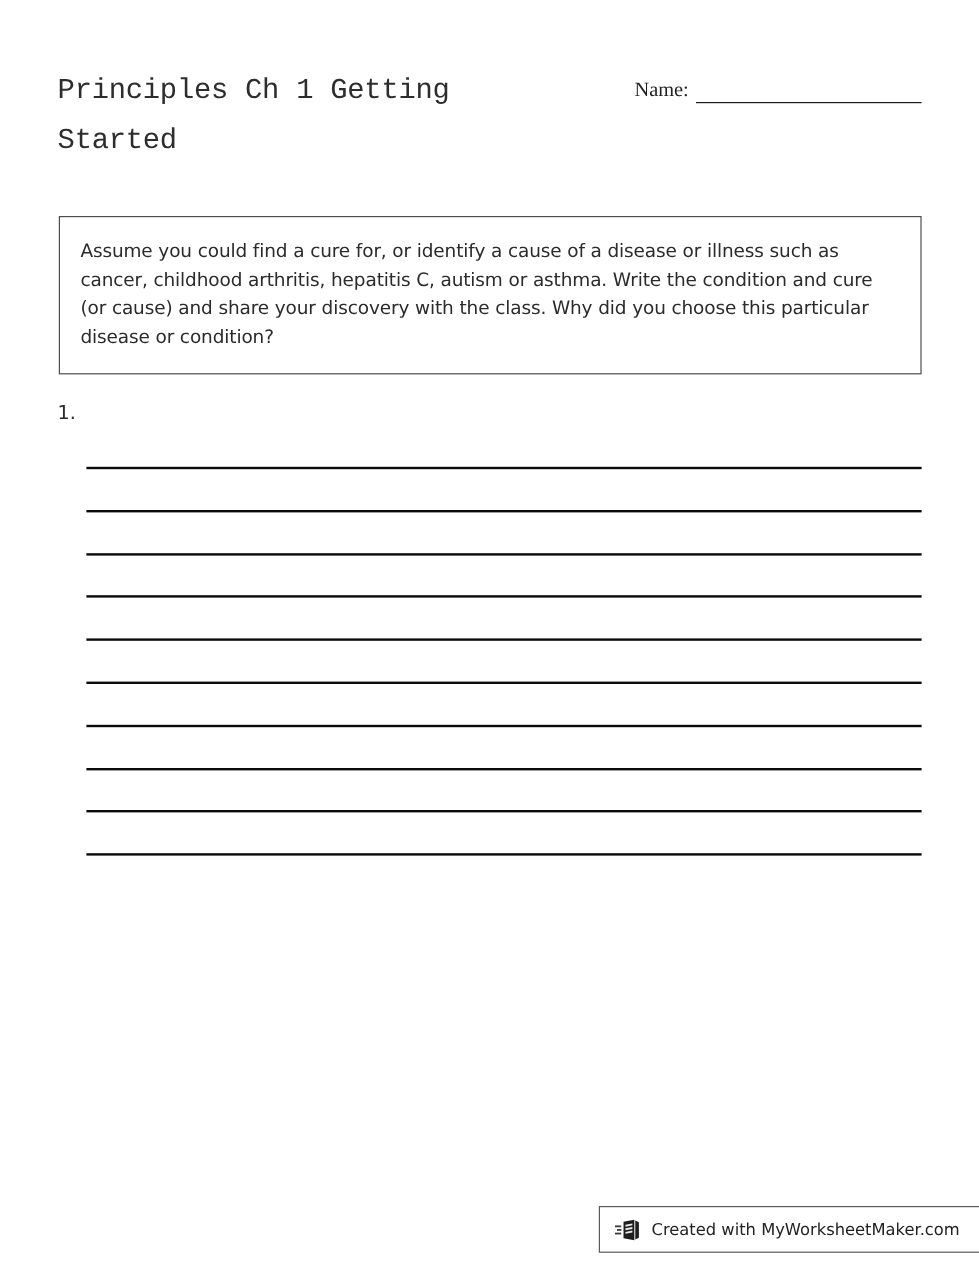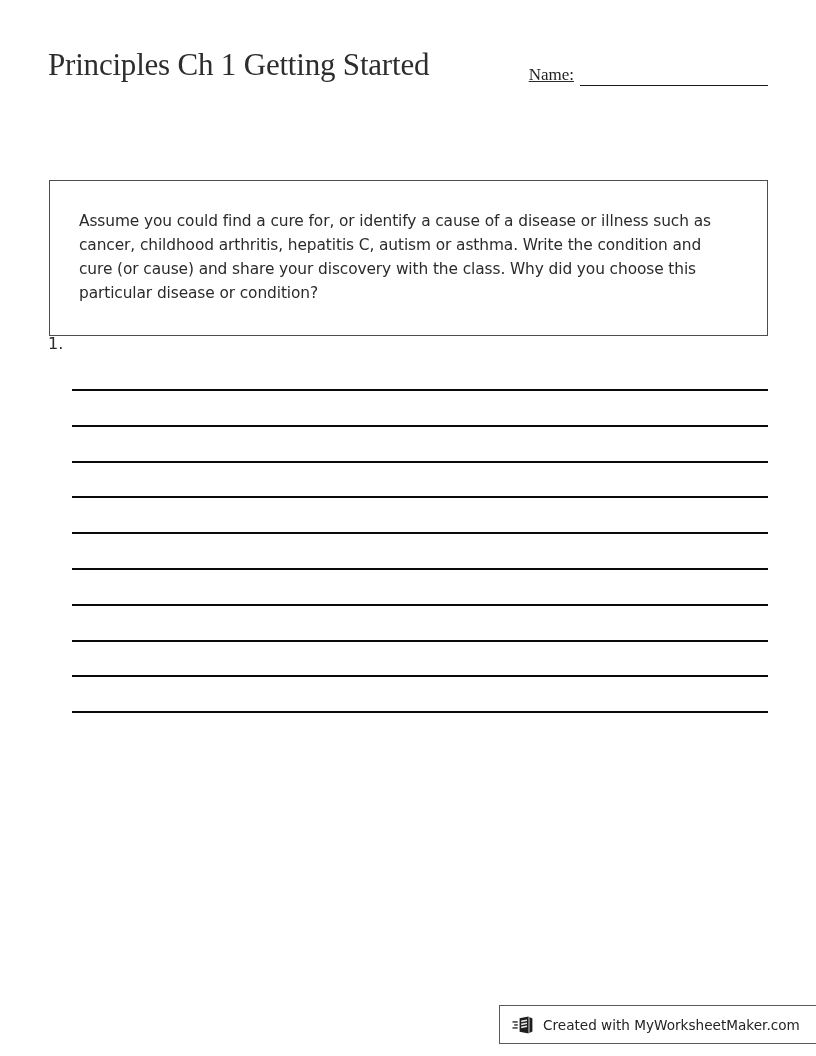--- a/index.html
+++ b/index.html
@@ -29,44 +29,43 @@
     position: absolute;
     left: 48px;
     top: 44px;
     width: 720px;
     height: 96px;
   }
 
   .worksheet-title {
     position: absolute;
     left: 0;
-    top: 0;
+    top: 12px;
     width: 420px;
-    font-family: Liberation Serif, serif;
-    font-size: 31px;
+    font-family: Liberation Mono, monospace;
+    font-size: 24px;
     font-weight: 400;
     line-height: 41px;
     letter-spacing: -0.2px;
     color: #2d2d2d;
     margin: 0;
   }
 
   .name-date-block {
     position: absolute;
     right: 0;
     top: 6px;
     width: 248px;
   }
 
   .nd-row {
     display: flex;
     align-items: flex-end;
     justify-content: flex-end;
     height: 38px;
-    text-decoration: underline;
   }
 
   .nd-label {
     font-family: "Liberation Serif", "DejaVu Serif", serif;
     font-size: 17px;
     line-height: 20px;
     color: #1f1f1f;
     white-space: nowrap;
     padding-right: 6px;
     padding-bottom: 3px;
@@ -89,21 +88,21 @@
     border: 1px solid #4d4d4d;
     background: #ffffff;
     padding: 12px 16px 14px 13px;
   }
 
   .directions-text {
     font-family: "DejaVu Sans", sans-serif;
     font-size: 15.4px;
     line-height: 24px;
     color: #2b2b2b;
-    margin: 16px;
+    margin: 4px;
     letter-spacing: -0.1px;
   }
 
   
   .question-block {
     position: absolute;
     left: 48px;
     top: 333px;
     width: 720px;
   }

